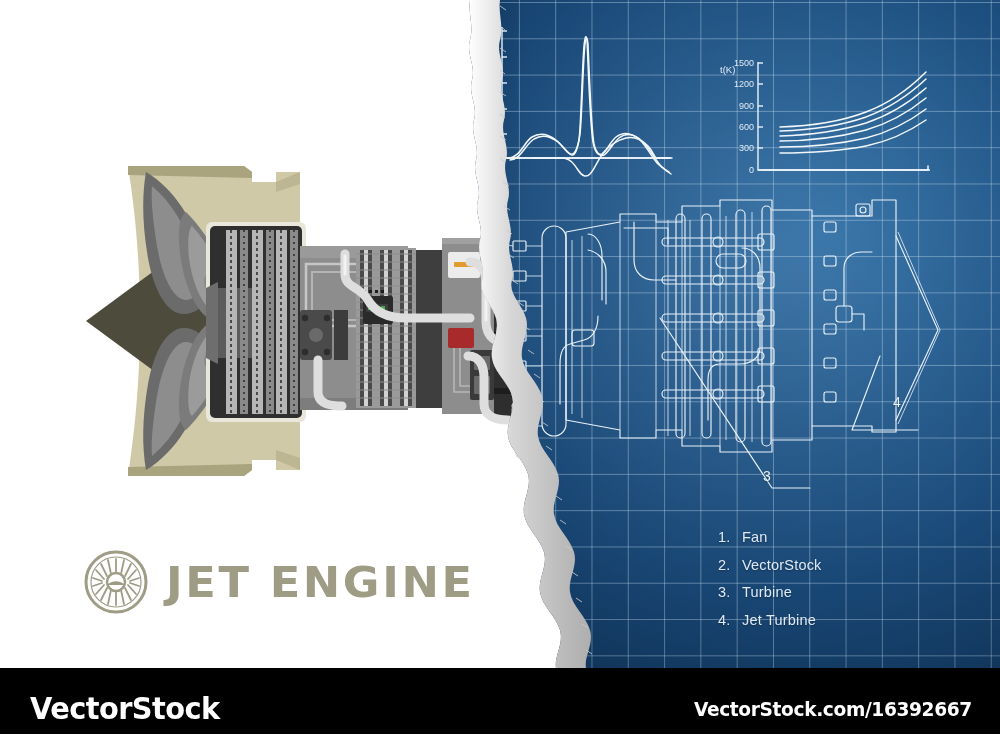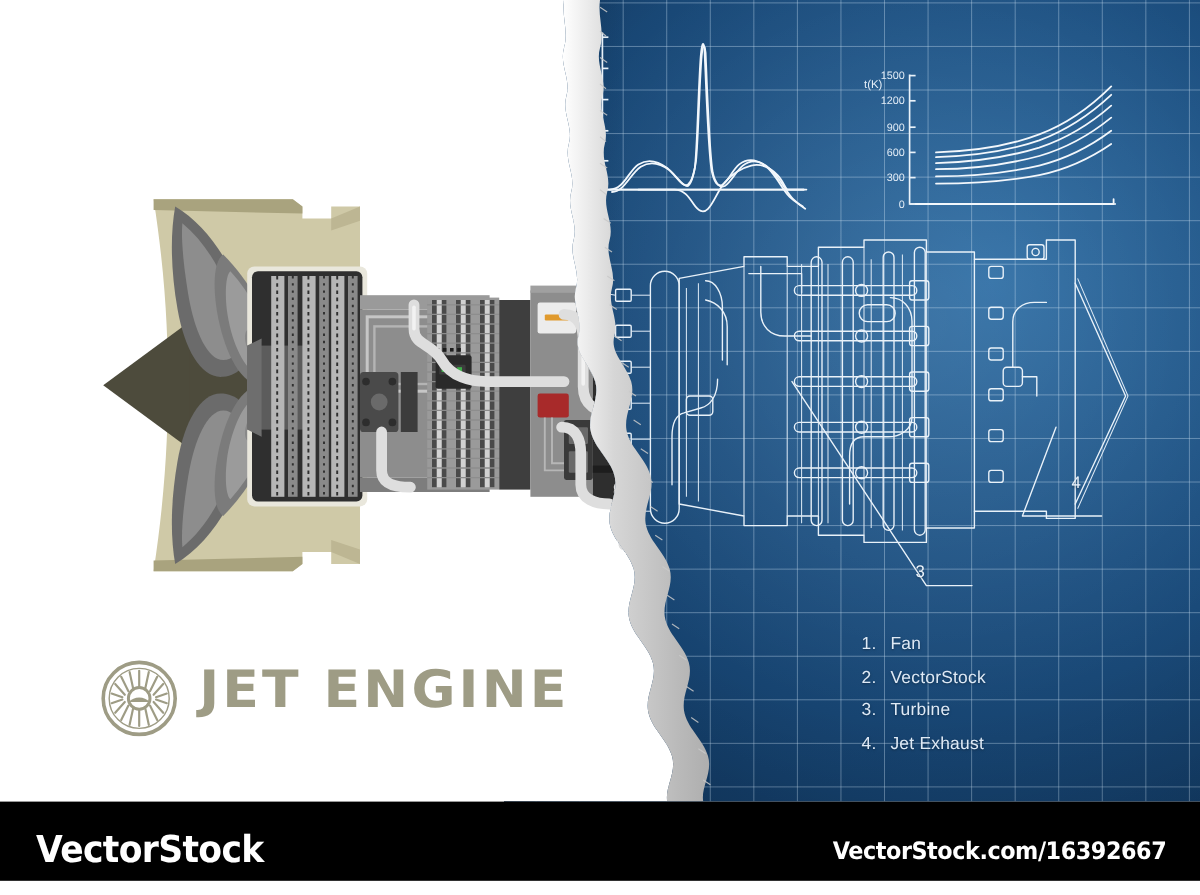--- a/index.html
+++ b/index.html
@@ -58,21 +58,21 @@
   #legend .row{display:flex;white-space:nowrap;}
   #legend .num{width:24px;display:inline-block;}
   
   .callout{
     position:absolute;z-index:6;color:#eaf2fa;font-size:14px;
     text-shadow:0 1px 2px rgba(0,0,0,.3);
   }
   
   #logo{
     position:absolute;left:84px;top:550px;z-index:7;
-    display:flex;gap:18px;
+    display:flex;align-items:center;gap:18px;
   }
   #logo-text{
     font-family:"DejaVu Sans",sans-serif;
     font-weight:bold;
     font-size:43px;
     letter-spacing:2.5px;
     color:#9e9c85;
     transform:scaleX(1.04);
     transform-origin:left center;
   }
@@ -306,21 +306,21 @@
     <div class="row">
       <span class="num">2.</span>
       <span>VectorStock</span>
     </div>
     <div class="row">
       <span class="num">3.</span>
       <span>Turbine</span>
     </div>
     <div class="row">
       <span class="num">4.</span>
-      <span>Jet Exhaust</span>
+      <span>Jet Turbine</span>
     </div>
   </div>
 
   <svg id="white-half-svg" class="eng-svg" style="z-index:4;" viewBox="0 0 620 668">
     <defs>
       <clipPath id="tornClip">
         <path d="M0 0 L470 0
                  C468 14 474 26 470 40 C466 54 476 66 472 80 C468 94 478 106 474 120
                  C470 134 480 146 476 160 C472 174 482 186 478 200 C474 214 484 226 480 240
                  C476 254 486 266 482 280 C478 294 492 304 496 318 C500 332 490 344 492 358

